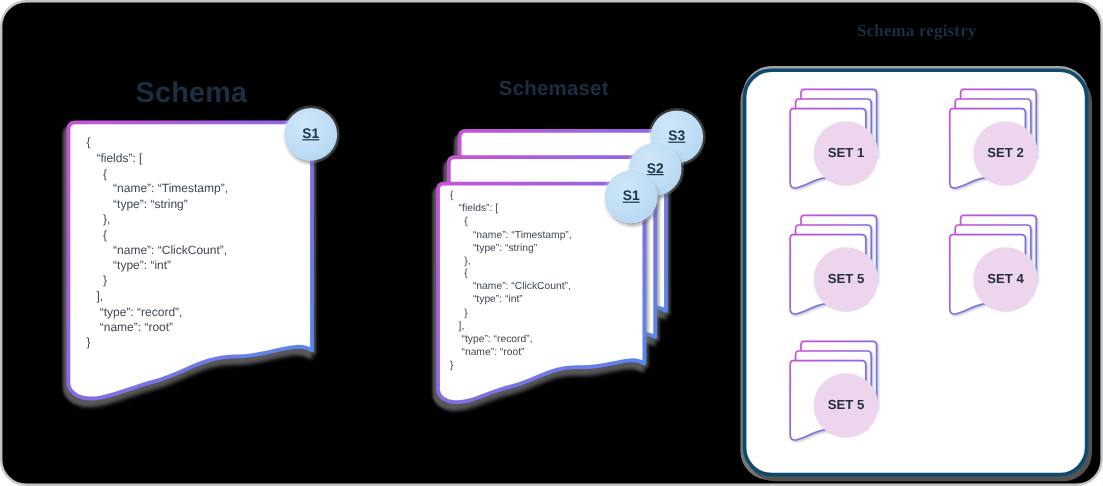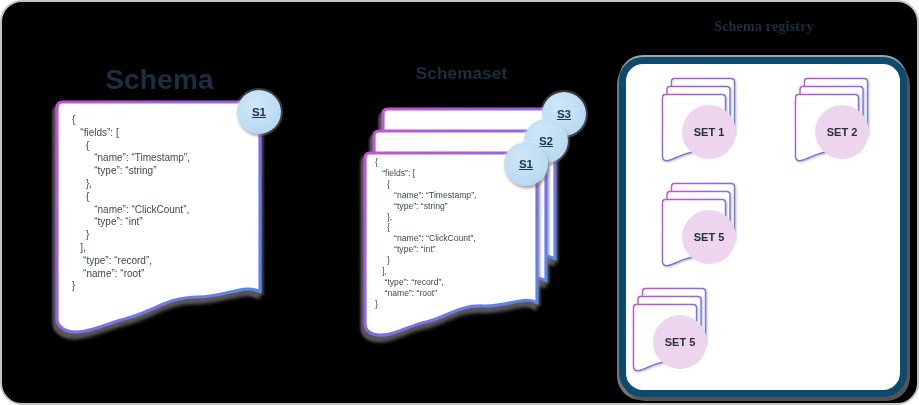--- a/index.html
+++ b/index.html
@@ -6,21 +6,21 @@
   #canvas {
     position:relative; width:919px; height:405px;
     background:#000000; border:2px solid #c4c4c4; border-radius:22px;
     box-sizing:border-box; overflow:hidden;
     font-family:"Liberation Sans","DejaVu Sans",sans-serif;
   }
   .title {
     position:absolute; text-align:center; font-weight:700;
     color:#1c2e42; letter-spacing:0.2px;
   }
-  #title-schema    { left:45px;  top:62px; width:225px; font-size:28px; }
+  #title-schema    { left:45px;  top:62px; width:225px; font-size:24px; }
   #title-schemaset { left:352px; top:62px; width:215px; font-size:17px; }
   #title-registry  { left:617px; top:17px; width:290px; font-size:14px;font-family:Liberation Serif, serif; }
 
   svg.docsvg { position:absolute; overflow:visible; }
   .page {
     fill:#ffffff; stroke:url(#pgrad); stroke-width:3.2; stroke-linejoin:round;
     filter: drop-shadow(-3px 4px 1px rgba(88,88,88,0.95)) drop-shadow(2px 2px 1px rgba(120,120,120,0.6));
   }
   .spage {
     fill:#ffffff; stroke:url(#pgrad); stroke-width:1.4; stroke-linejoin:round;
@@ -36,21 +36,21 @@
   .badge {
     position:absolute; width:44px; height:44px; border-radius:50%;
     background: radial-gradient(circle at 38% 32%, #cfe6f8 0%, #bcdcf4 60%, #aed3ef 100%);
     display:flex; align-items:center; justify-content:center;
     font-size:11.5px; font-weight:700; color:#20344a; z-index:5;
     box-shadow: 0 0 0 2px rgba(255,255,255,0.22), 1px 2px 3px rgba(30,30,30,0.55);
     text-decoration: underline;
   }
   #registry-box {
     position:absolute; left:617px; top:55px; width:288px; height:340px;
-    background:#ffffff; border:7px solid #0c4a6e; border-radius:24px;
+    background:#ffffff; border:3px solid #0c4a6e; border-radius:24px;
     box-sizing:border-box;
     box-shadow: 3px 4px 0 #535353, -2px 3px 0 #767676, 0 -2px 0 #a2a2a2;
   }
   .set { position:absolute; width:100px; height:104px; }
   .set svg { position:absolute; left:0; top:0; overflow:visible; }
   .set-circle { fill:#eed5ee; }
   .set-label {
     position:absolute; left:54px; top:57px; transform:translate(-50%,-50%);
     font-size:11px; font-weight:700; color:#26313f; white-space:nowrap; z-index:2;
   }
@@ -168,20 +168,35 @@
             <path class="spage" d="M4,1.5 L61,1.5 Q64.5,1.5 64.5,5 L64.5,58 C56,53 47,60 36,59 C25,58 17,65 7,67.5 Q1.5,68.5 1.5,63 L1.5,5 Q1.5,1.5 4,1.5 Z"></path>
           </g>
         <g transform="translate(6,18)">
             <path class="spage" d="M4,1.5 L61,1.5 Q64.5,1.5 64.5,5 L64.5,58 C56,53 47,60 36,59 C25,58 17,65 7,67.5 Q1.5,68.5 1.5,63 L1.5,5 Q1.5,1.5 4,1.5 Z"></path>
           </g>
         <circle class="set-circle" cx="54" cy="57" r="27"></circle>
       </svg>
       <span class="set-label">SET 5</span>
     </div>
 
+    <div class="set" style="left:162px;top:116px">
+      <svg width="100" height="104" viewBox="0 0 100 104">
+        <g transform="translate(15,2)">
+            <path class="spage" d="M4,1.5 L61,1.5 Q64.5,1.5 64.5,5 L64.5,58 C56,53 47,60 36,59 C25,58 17,65 7,67.5 Q1.5,68.5 1.5,63 L1.5,5 Q1.5,1.5 4,1.5 Z"></path>
+          </g>
+        <g transform="translate(10.5,10)">
+            <path class="spage" d="M4,1.5 L61,1.5 Q64.5,1.5 64.5,5 L64.5,58 C56,53 47,60 36,59 C25,58 17,65 7,67.5 Q1.5,68.5 1.5,63 L1.5,5 Q1.5,1.5 4,1.5 Z"></path>
+          </g>
+        <g transform="translate(6,18)">
+            <path class="spage" d="M4,1.5 L61,1.5 Q64.5,1.5 64.5,5 L64.5,58 C56,53 47,60 36,59 C25,58 17,65 7,67.5 Q1.5,68.5 1.5,63 L1.5,5 Q1.5,1.5 4,1.5 Z"></path>
+          </g>
+        <circle class="set-circle" cx="54" cy="57" r="27"></circle>
+      </svg>
+      <span class="set-label">SET 4</span>
+    </div>
 
     <div class="set" style="top:221px">
       <svg width="100" height="104" viewBox="0 0 100 104">
         <g transform="translate(15,2)">
             <path class="spage" d="M4,1.5 L61,1.5 Q64.5,1.5 64.5,5 L64.5,58 C56,53 47,60 36,59 C25,58 17,65 7,67.5 Q1.5,68.5 1.5,63 L1.5,5 Q1.5,1.5 4,1.5 Z"></path>
           </g>
         <g transform="translate(10.5,10)">
             <path class="spage" d="M4,1.5 L61,1.5 Q64.5,1.5 64.5,5 L64.5,58 C56,53 47,60 36,59 C25,58 17,65 7,67.5 Q1.5,68.5 1.5,63 L1.5,5 Q1.5,1.5 4,1.5 Z"></path>
           </g>
         <g transform="translate(6,18)">

